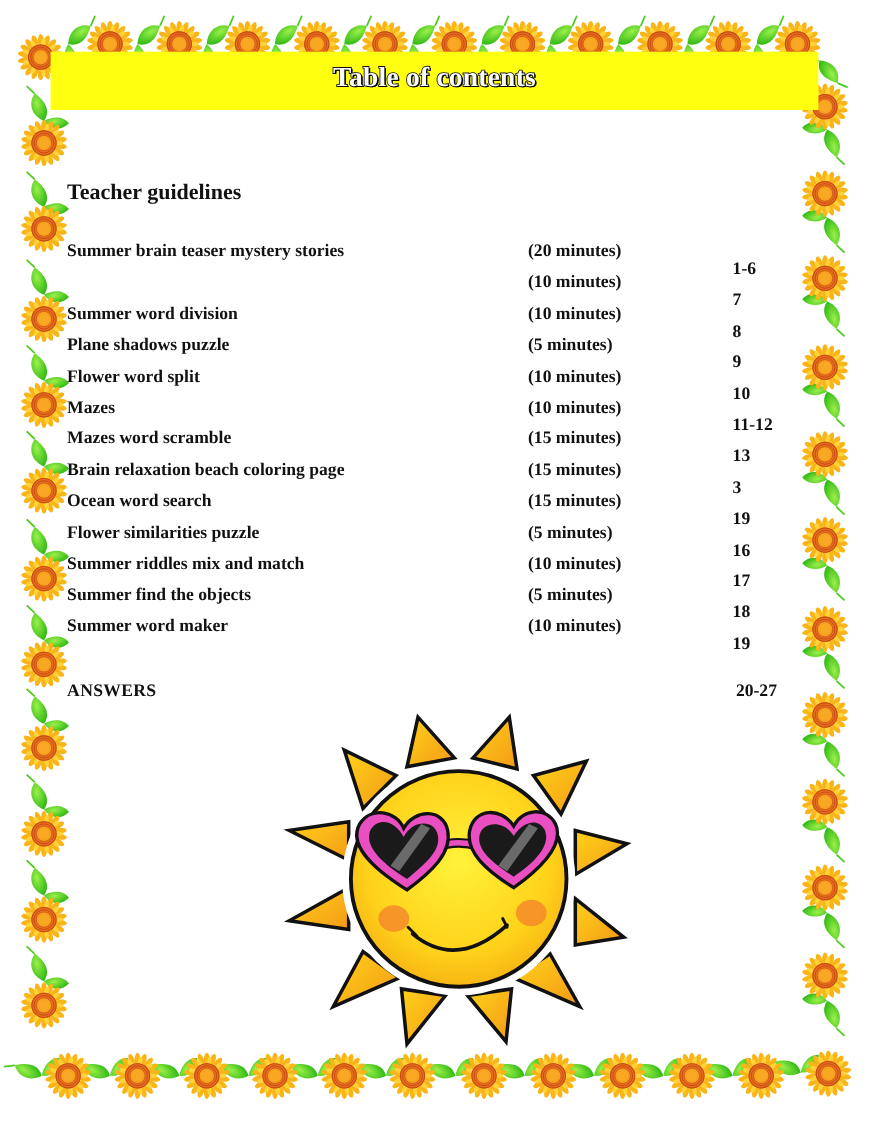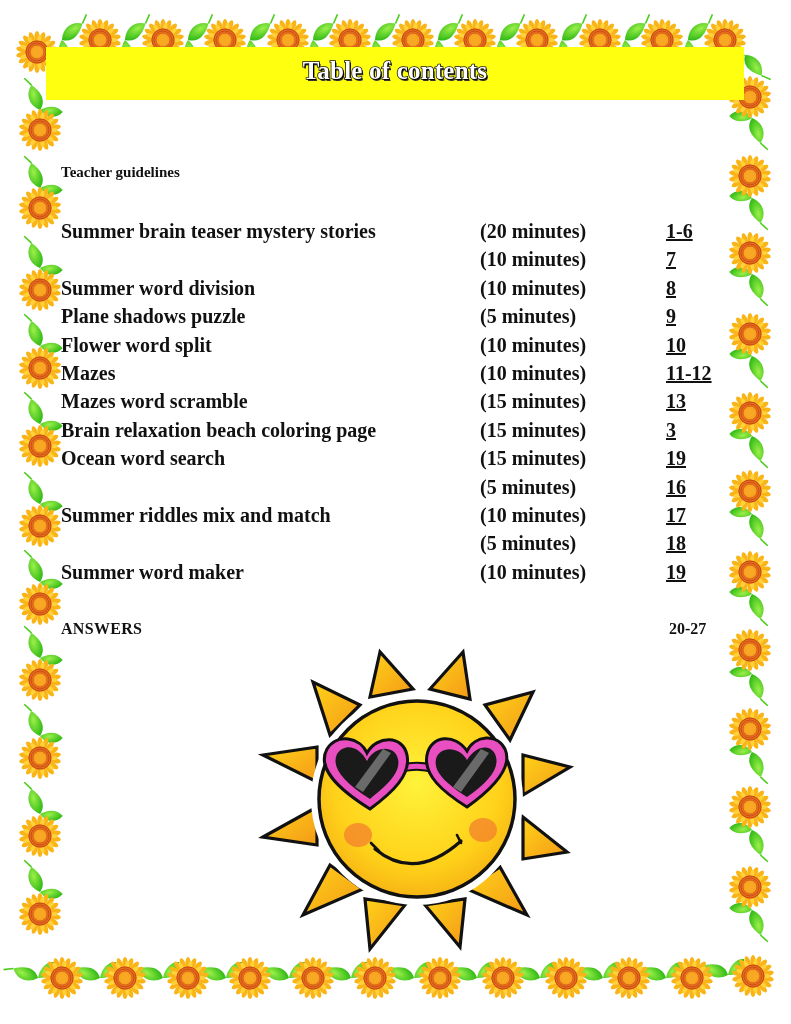--- a/index.html
+++ b/index.html
@@ -12,31 +12,31 @@
   }
   .title-text {
     font-family: "Liberation Serif", "DejaVu Serif", serif;
     font-weight: bold; font-size: 25px; color: #ffffff; letter-spacing: 0.2px;
     -webkit-text-stroke: 1.6px #111; paint-order: stroke fill;
     text-shadow: 1px 1px 0 #000, 1.5px 1.5px 0 #333;
     position: relative; top: -3px;
   }
   .content { position: absolute; left: 61px; top: 164px; width: 680px; }
   .guidelines {
-    font-family: "Liberation Serif", "DejaVu Serif", serif; font-weight: bold; font-size: 15px;
+    font-family: "Liberation Serif", "DejaVu Serif", serif; font-weight: bold; font-size: 20px;
     color: #111; position: absolute; left: 0; top: 0; white-space: nowrap;
   }
   .toc-list { position: absolute; left: 0; top: 56px; width: 680px; }
   .toc-row {
     position: relative; height: 28.4px; font-family: "Liberation Serif", "DejaVu Serif", serif;
-    font-weight: bold; font-size: 20px; color: #111; white-space: nowrap;
+    font-weight: bold; font-size: 16px; color: #111; white-space: nowrap;
   }
   .toc-title { position: absolute; left: 0; top: 0; }
   .toc-time { position: absolute; left: 419px; top: 0; }
-  .toc-page { position: absolute; left: 605px; top: 0; text-decoration: underline; }
+  .toc-page { position: absolute; left: 605px; top: 16px; }
   .answers-row {
     position: absolute; left: 0; top: 456px; width: 680px; height: 28px;
     font-family: "Liberation Serif", "DejaVu Serif", serif; font-weight: bold; font-size: 16px; color: #111; white-space: nowrap;
   }
   .answers-label { position: absolute; left: 0; top: 0; letter-spacing: 0.3px; }
   .answers-page { position: absolute; left: 608px; top: 0; text-align: center; }
   .sun { position: absolute; left: 255px; top: 637px; width: 320px; height: 320px; }
 </style>
 </head>
 <body>
@@ -251,29 +251,31 @@
         <span class="toc-title">Brain relaxation beach coloring page</span>
         <span class="toc-time">(15 minutes)</span>
         <span class="toc-page">3</span>
       </div>
       <div class="toc-row">
         <span class="toc-title">Ocean word search</span>
         <span class="toc-time">(15 minutes)</span>
         <span class="toc-page">19</span>
       </div>
       <div class="toc-row">
+        <span class="toc-title">Flower similarities puzzle</span>
         <span class="toc-time">(5 minutes)</span>
         <span class="toc-page">16</span>
       </div>
       <div class="toc-row">
         <span class="toc-title">Summer riddles mix and match</span>
         <span class="toc-time">(10 minutes)</span>
         <span class="toc-page">17</span>
       </div>
       <div class="toc-row">
+        <span class="toc-title">Summer find the objects</span>
         <span class="toc-time">(5 minutes)</span>
         <span class="toc-page">18</span>
       </div>
       <div class="toc-row">
         <span class="toc-title">Summer word maker</span>
         <span class="toc-time">(10 minutes)</span>
         <span class="toc-page">19</span>
       </div>
     </div>
 

